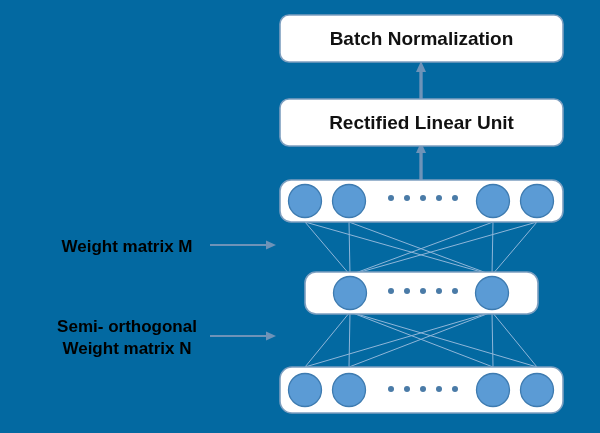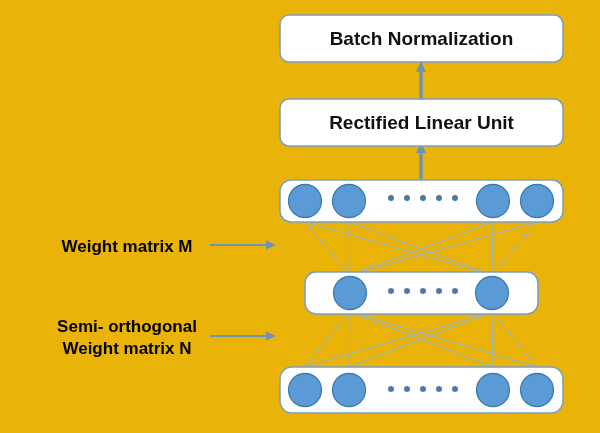--- a/index.html
+++ b/index.html
@@ -10,21 +10,21 @@
   body {
     width: 600px;
     height: 433px;
     overflow: hidden;
     font-family: "Liberation Sans", sans-serif;
   }
   #diagram-root {
     position: relative;
     width: 600px;
     height: 433px;
-    background: #eab308;
+    background: #0369a1;
   }
   #diagram-svg {
     position: absolute;
     top: 0;
     left: 0;
     width: 600px;
     height: 433px;
     display: block;
   }
   .box-label {

